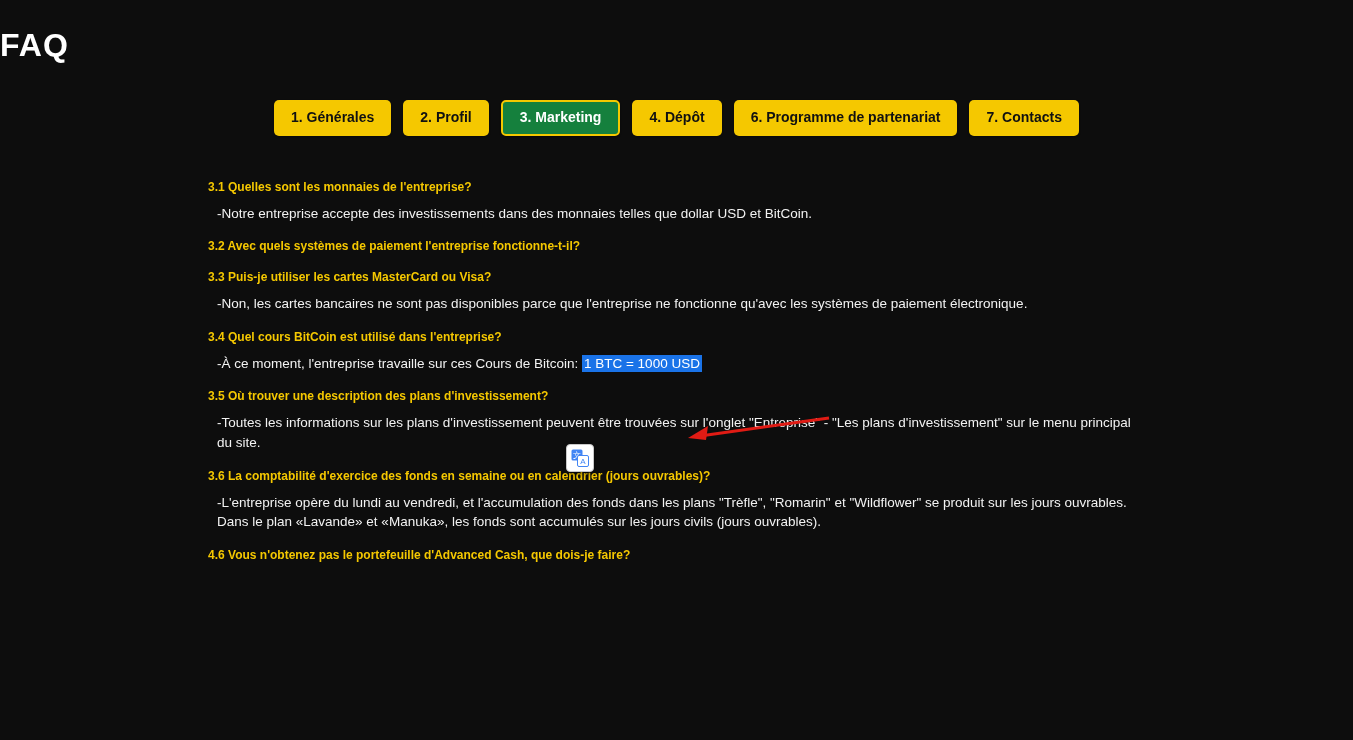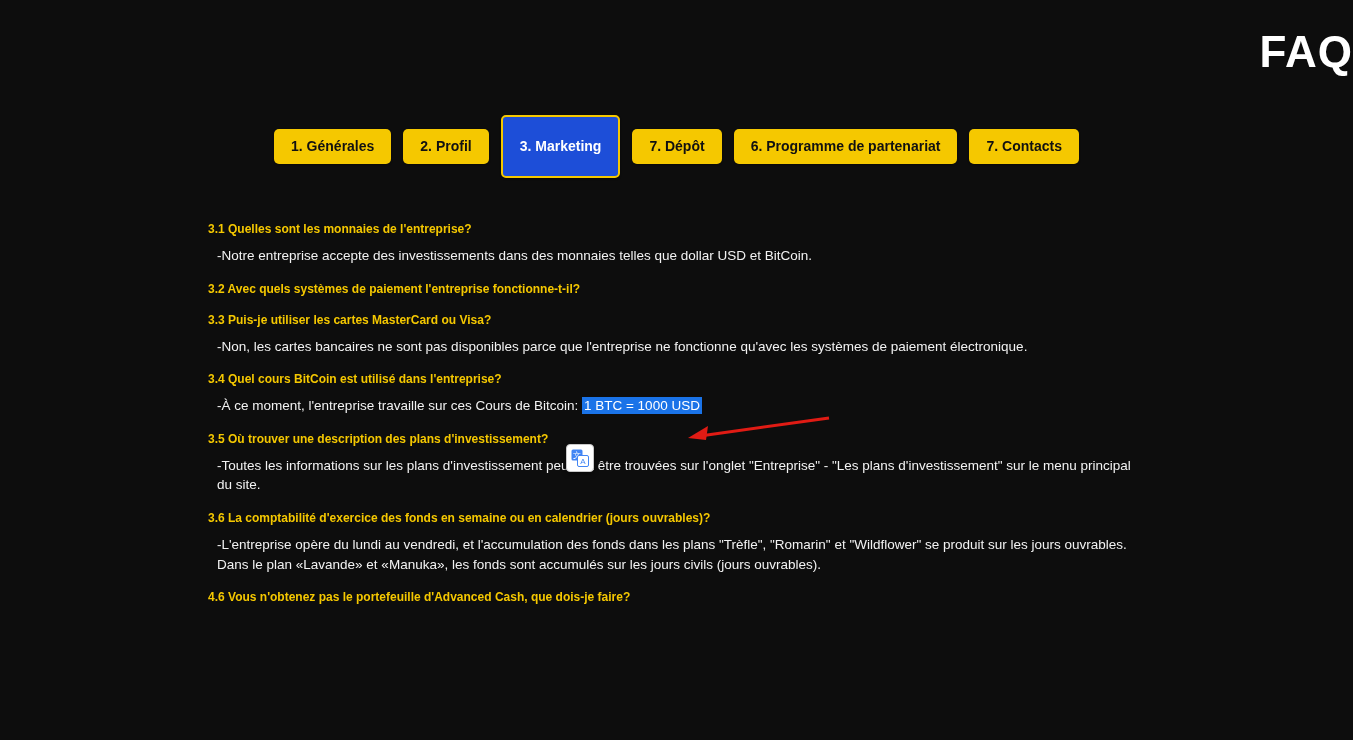--- a/index.html
+++ b/index.html
@@ -15,22 +15,22 @@
     color: #ffffff;
     position: relative;
   }
   .page {
     width: 1353px;
     height: 740px;
     position: relative;
     background: #0d0d0d;
   }
   .page-title {
-    text-align: right;
-    font-size: 44px;
+    text-align: left;
+    font-size: 32px;
     font-weight: bold;
     color: #ffffff;
     letter-spacing: 1px;
     margin: 0;
     padding-top: 26px;
     line-height: 1.2;
   }
   .tabs {
     display: flex;
     justify-content: center;
@@ -47,24 +47,24 @@
     font-size: 14px;
     padding: 10px 17px;
     border: none;
     border-radius: 5px;
     cursor: pointer;
     white-space: nowrap;
     line-height: 1.1;
     box-shadow: 0 1px 2px rgba(0,0,0,0.4);
   }
   .tab.active {
-    background: #1d4ed8;
+    background: #15803d;
     color: #ffffff;
     border: 2px solid #f5c800;
-    padding: 22px 17px;
+    padding: 8px 17px;
   }
   .faq {
     margin-top: 44px;
     padding: 0 210px 0 208px;
   }
   .faq-item {
     margin-bottom: 16px;
   }
   .faq-q {
     color: #f5c800;
@@ -112,21 +112,21 @@
 <body>
 
 <div class="page">
 
   <h1 class="page-title">FAQ</h1>
 
   <div class="tabs">
     <button class="tab">1. Générales</button>
     <button class="tab">2. Profil</button>
     <button class="tab active">3. Marketing</button>
-    <button class="tab">7. Dépôt</button>
+    <button class="tab">4. Dépôt</button>
     <button class="tab">6. Programme de partenariat</button>
     <button class="tab">7. Contacts</button>
   </div>
 
   <div class="faq">
 
     <div class="faq-item">
       <h2 class="faq-q">3.1 Quelles sont les monnaies de l'entreprise?</h2>
       <p class="faq-a">-Notre entreprise accepte des investissements dans des monnaies telles que dollar USD et BitCoin.</p>
     </div>

